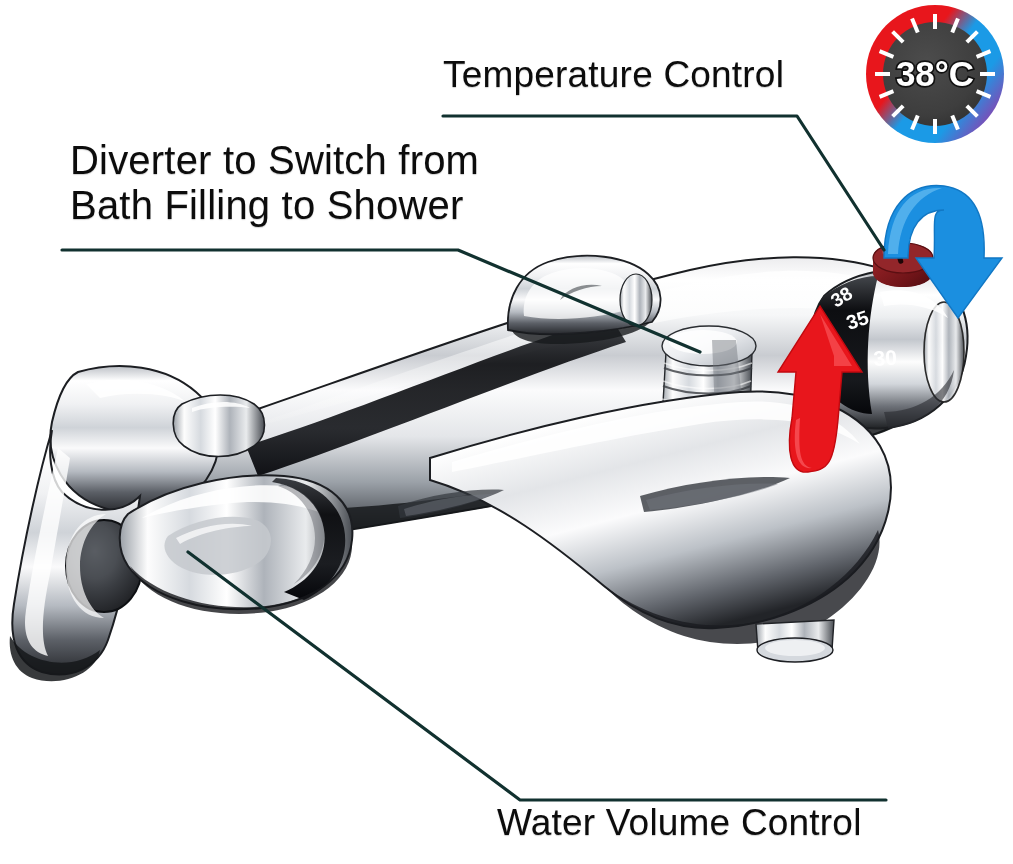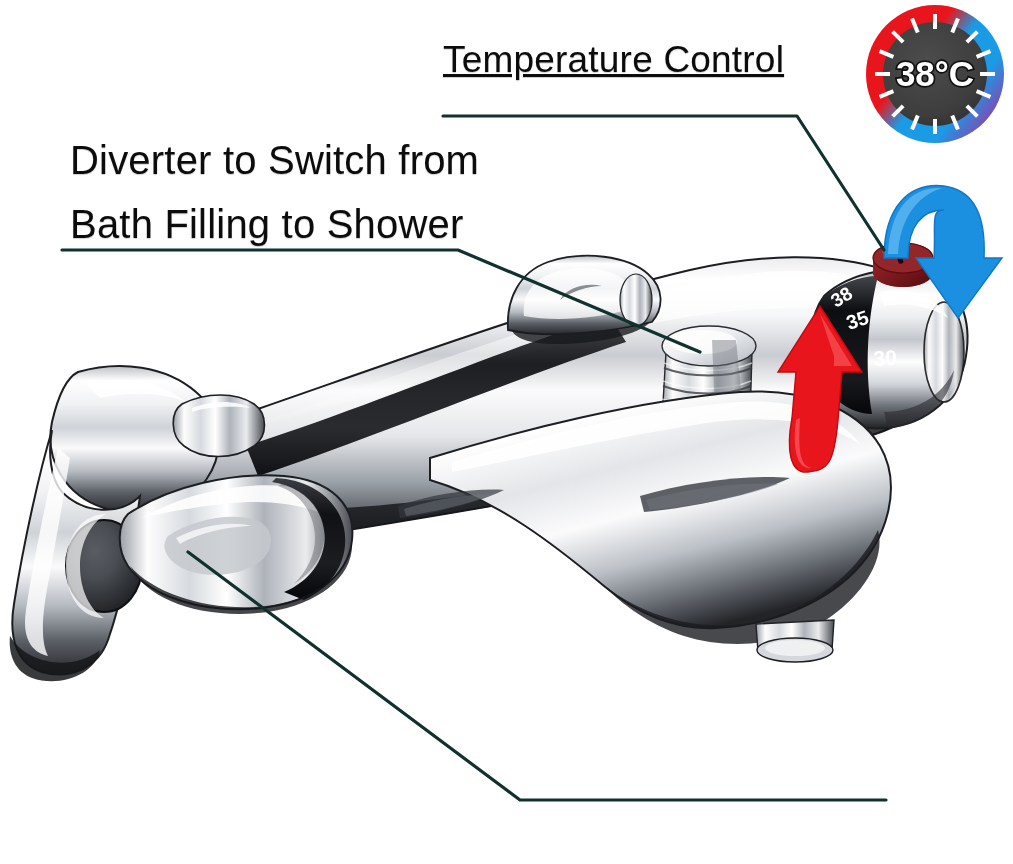--- a/index.html
+++ b/index.html
@@ -15,23 +15,23 @@
   
   .callout{
     position:absolute;
     color:#0c0c0c;
     font-weight:400;
     letter-spacing:.2px;
     white-space:nowrap;
     line-height:1.12;
     text-shadow:0 1px 1px rgba(150,150,150,.45);
   }
-  #lbl-temp{left:443px;top:39px;font-size:37px;text-decoration:underline;}
+  #lbl-temp{left:443px;top:54px;font-size:37px;}
   #lbl-div{left:70px;top:138px;font-size:40px;}
-  #lbl-div .l2{display:block;margin-top:19px;}
+  #lbl-div .l2{display:block;}
   #lbl-vol{left:497px;top:802px;font-size:37px;}
 
   
   .svglayer{position:absolute;left:0;top:0;width:1013px;height:864px;}
   #art{z-index:2;}
   #lines{z-index:6;pointer-events:none;}
   #arrows{z-index:5;}
   #badge{position:absolute;left:858px;top:-2px;width:155px;height:152px;z-index:8;}
 </style>
 </head>
@@ -370,14 +370,17 @@
 
   <div class="callout" id="lbl-temp">
     <span>Temperature Control</span>
   </div>
 
   <div class="callout" id="lbl-div">
     <span class="l1">Diverter to Switch from</span>
     <span class="l2">Bath Filling to Shower</span>
   </div>
 
+  <div class="callout" id="lbl-vol">
+    <span>Water Volume Control</span>
+  </div>
 
 </div>
 
 </body></html>

